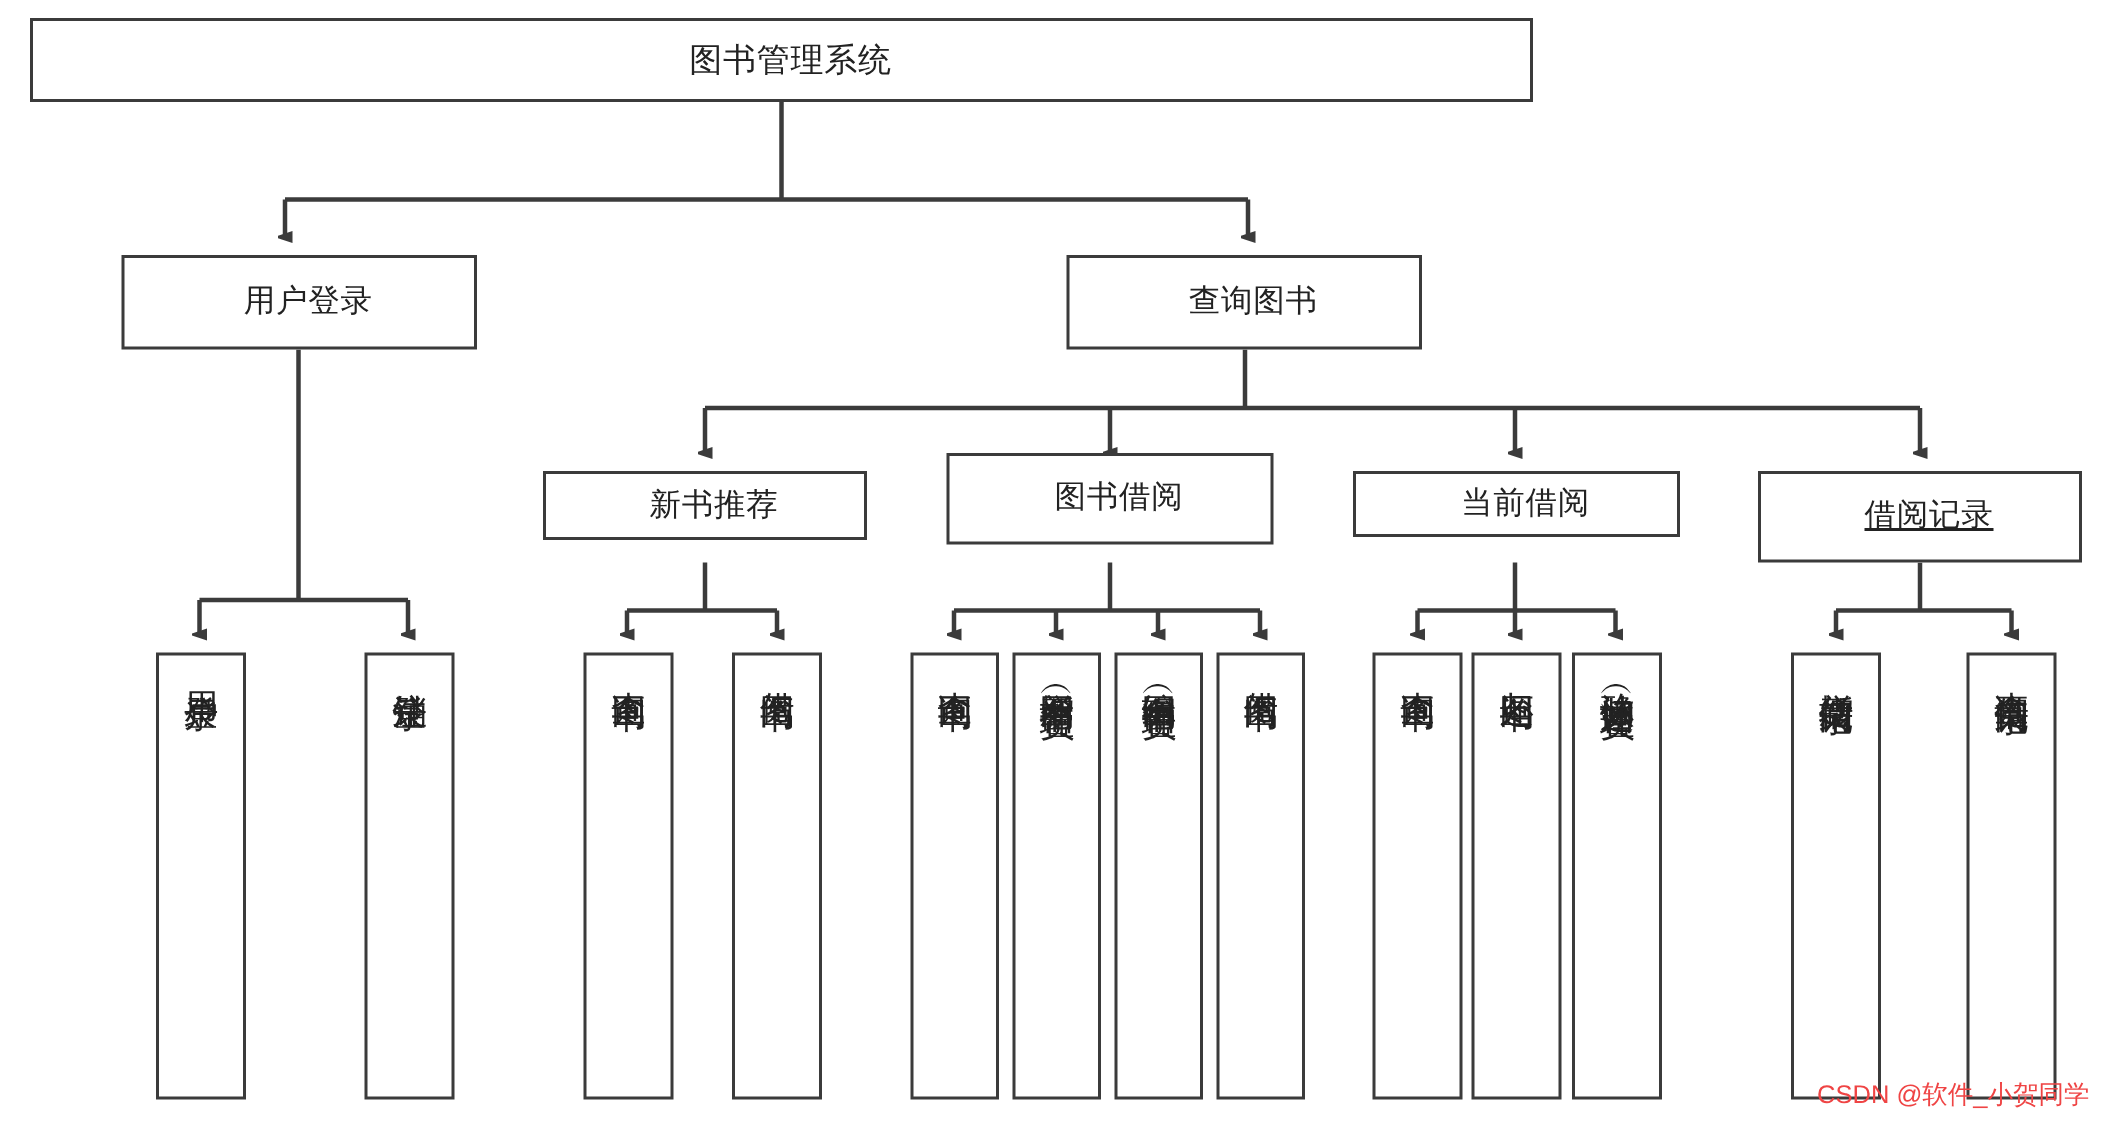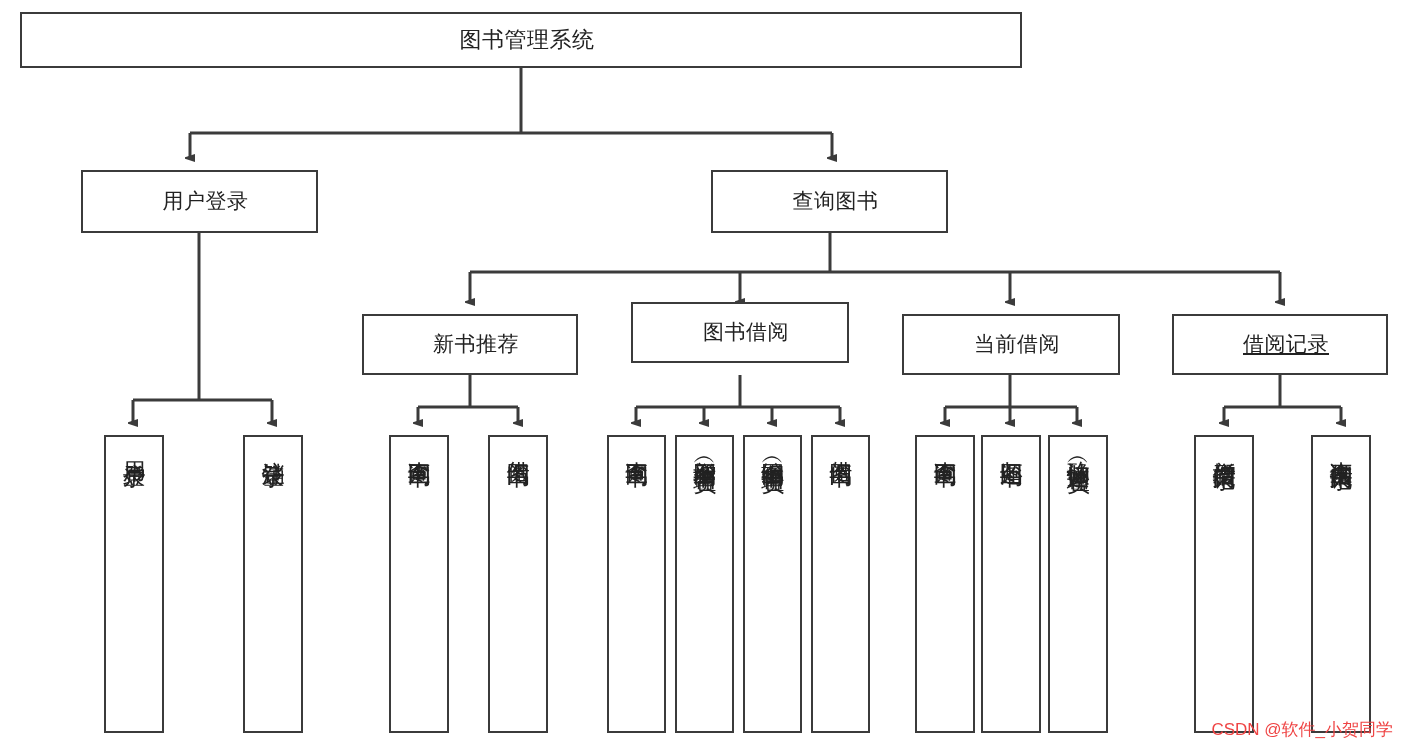--- a/index.html
+++ b/index.html
@@ -136,29 +136,29 @@
   </div>
 
   <div class="node horiz" style="left:81px; top:170px; width:237px; height:63px;">
     <span class="node-label">用户登录</span>
   </div>
 
   <div class="node horiz" style="left:711px; top:170px; width:237px; height:63px;">
     <span class="node-label">查询图书</span>
   </div>
 
-  <div class="node horiz" style="left:362px; top:314px; width:216px; height:61px;">
+  <div class="node horiz" style="left:362px; top:314px; width:216px; height:46px;">
     <span class="node-label">新书推荐</span>
   </div>
 
   <div class="node horiz" style="left:631px; top:302px; width:218px; height:61px;">
     <span class="node-label">图书借阅</span>
   </div>
 
-  <div class="node horiz" style="left:902px; top:314px; width:218px; height:61px;">
+  <div class="node horiz" style="left:902px; top:314px; width:218px; height:44px;">
     <span class="node-label">当前借阅</span>
   </div>
 
   <div class="node horiz" style="left:1172px; top:314px; width:216px; height:61px;text-decoration:underline;">
     <span class="node-label">借阅记录</span>
   </div>
 
   <div class="node vert" style="left:104px; top:435px; width:60px; height:298px;">
     <span class="node-label">用户登录</span>
   </div>

